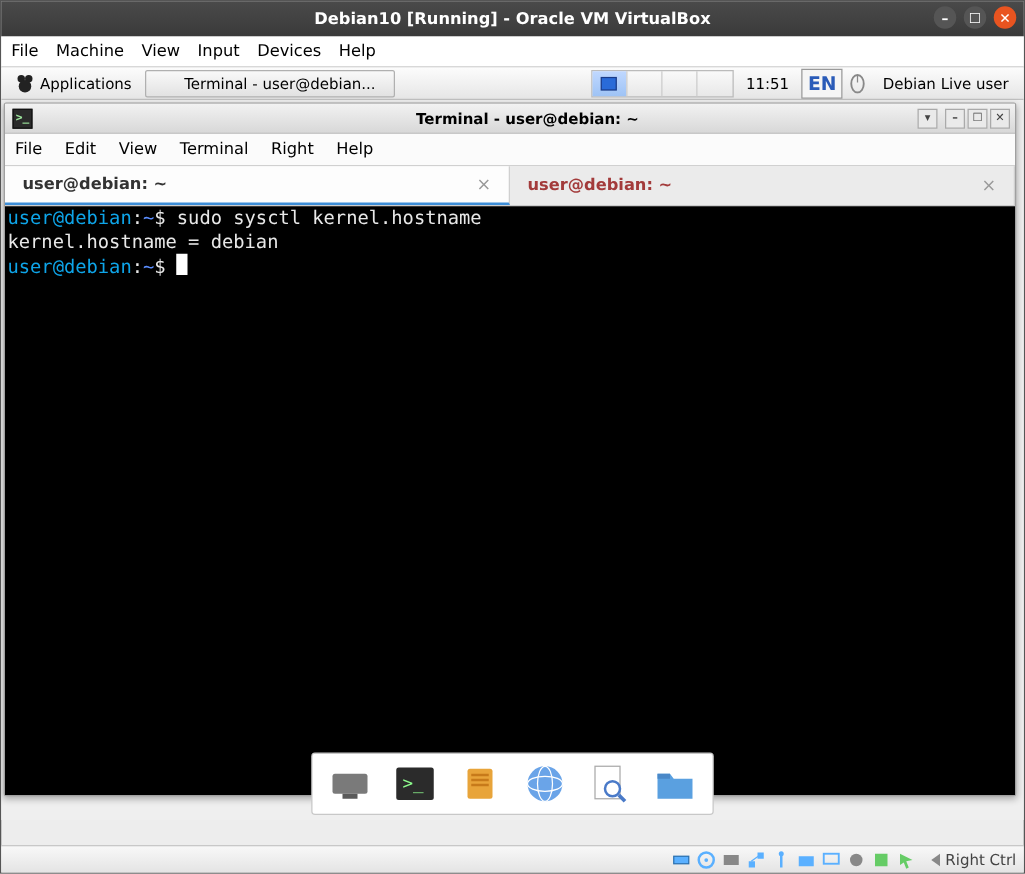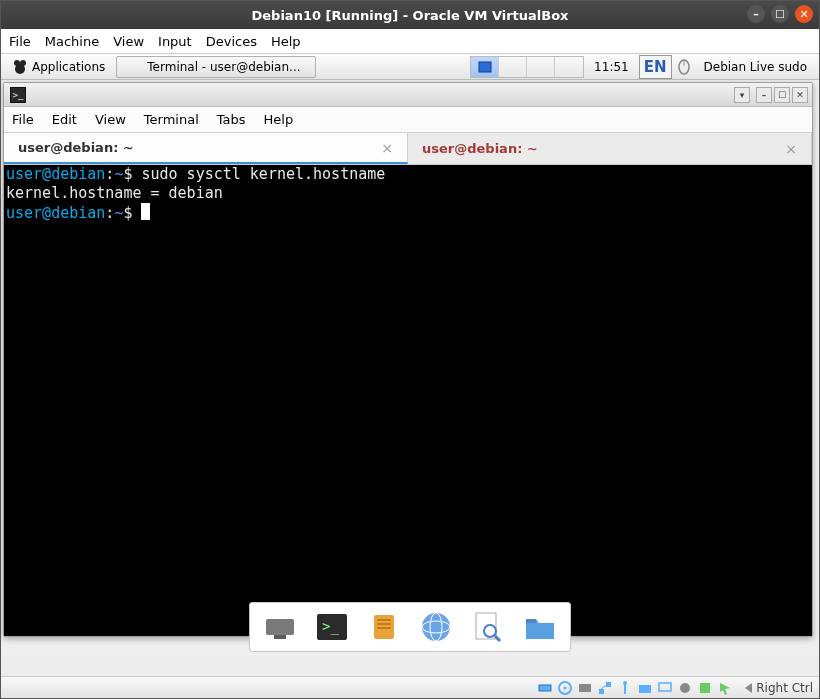--- a/index.html
+++ b/index.html
@@ -295,39 +295,40 @@
         <div class="tray-cell"></div>
         <div class="tray-cell"></div>
         <div class="tray-cell"></div>
       </div>
       <div class="clock">11:51</div>
       <div class="lang-ind">EN</div>
       <svg class="mouse-icon" viewBox="0 0 16 16">
           <ellipse cx="8" cy="8" rx="5" ry="7" fill="none" stroke="#888" stroke-width="1.5"></ellipse>
           <line x1="8" y1="1" x2="8" y2="7" stroke="#888"></line>
         </svg>
-      <div class="user-label">Debian Live sudo</div>
+      <div class="user-label">Debian Live user</div>
     </div>
 
     <div class="term-window">
       <div class="term-titlebar">
         <span class="ticon">&gt;_</span>
+        <span class="term-title-text">Terminal - user@debian: ~</span>
         <div class="term-win-ctrls">
           <div class="term-win-btn left-extra">▾</div>
           <div class="term-win-btn">–</div>
           <div class="term-win-btn">☐</div>
           <div class="term-win-btn">✕</div>
         </div>
       </div>
       <div class="term-menubar">
         <span class="menu-item">File</span>
         <span class="menu-item">Edit</span>
         <span class="menu-item">View</span>
         <span class="menu-item">Terminal</span>
-        <span class="menu-item">Tabs</span>
+        <span class="menu-item">Right</span>
         <span class="menu-item">Help</span>
       </div>
       <div class="term-tabs">
         <div class="term-tab active">
           <span>user@debian: ~</span>
           <span class="tab-close">×</span>
         </div>
         <div class="term-tab inactive">
           <span>user@debian: ~</span>
           <span class="tab-close">×</span>

